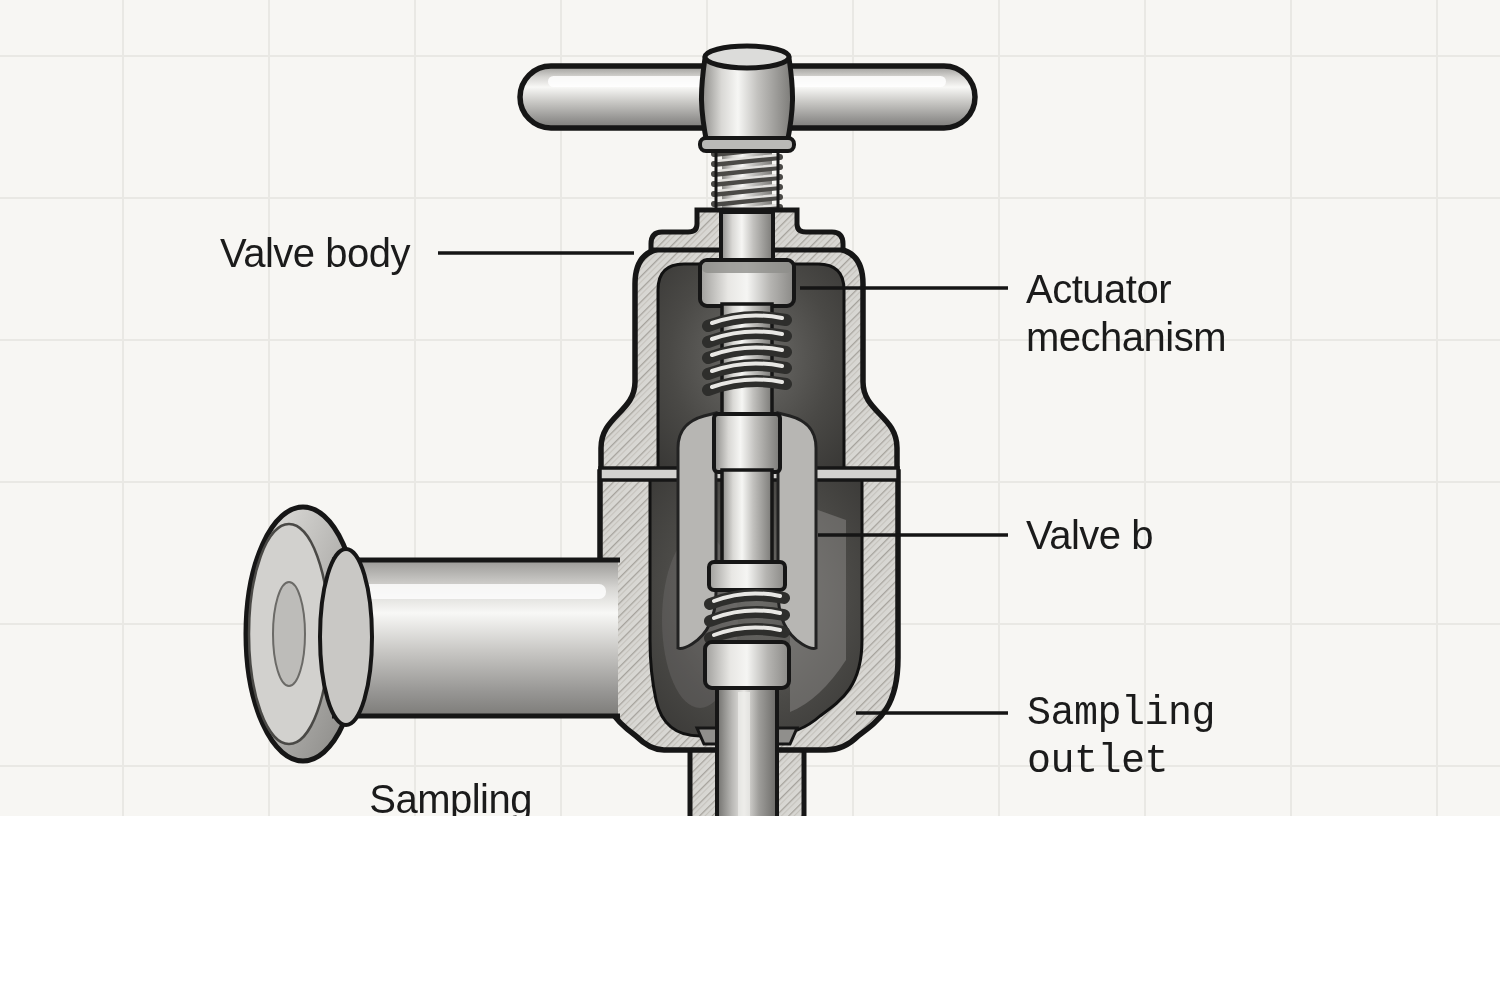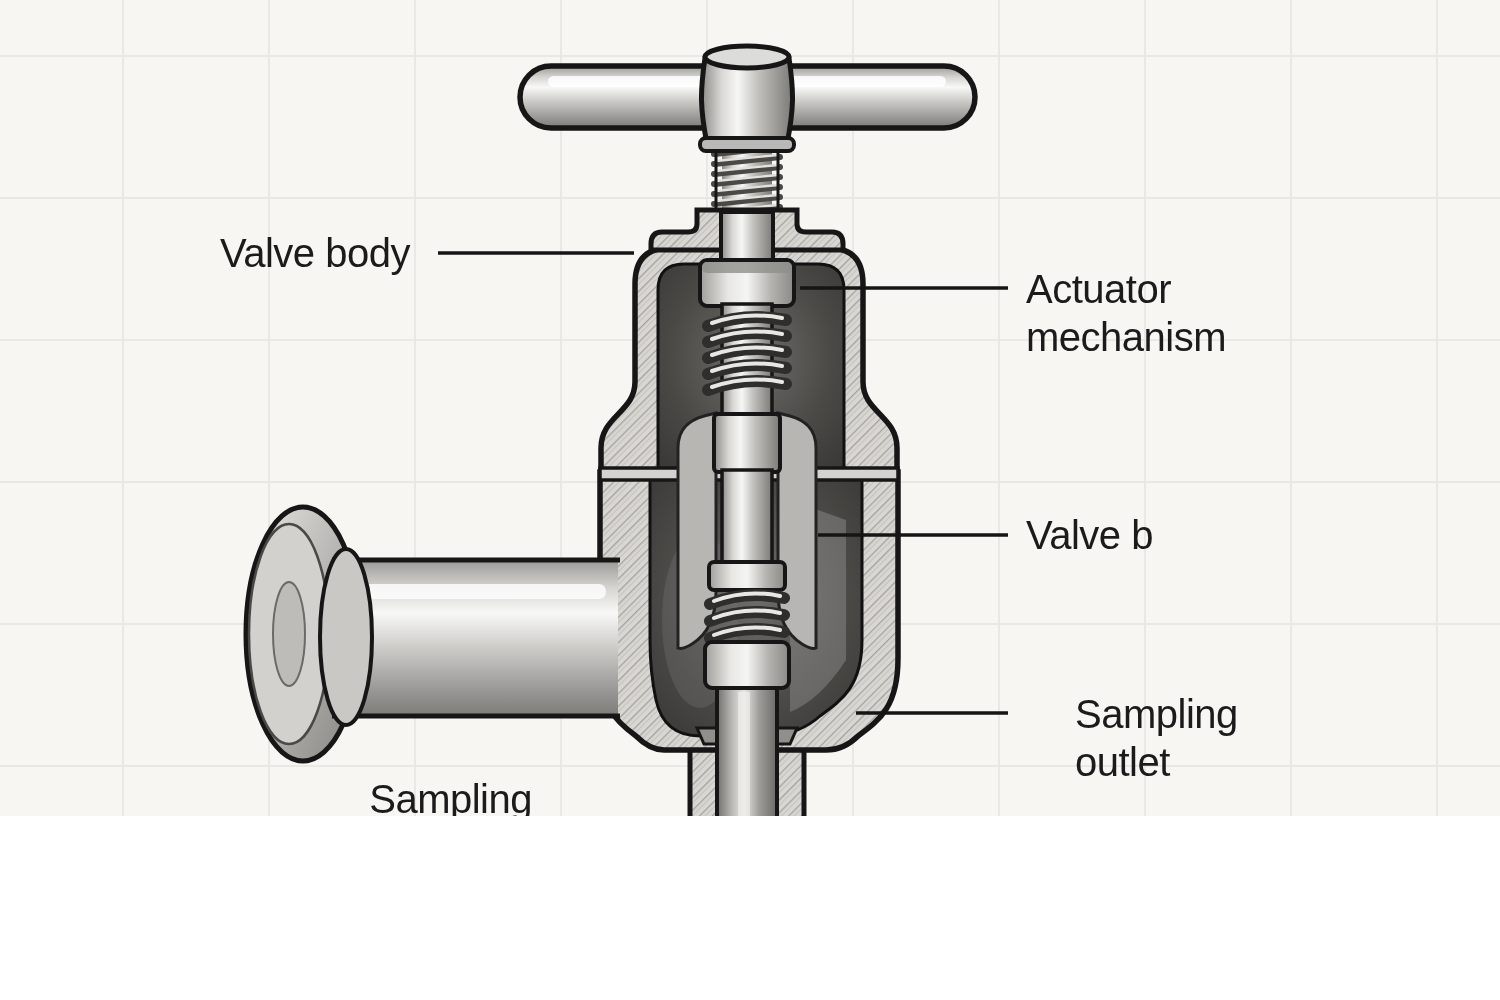--- a/index.html
+++ b/index.html
@@ -20,21 +20,21 @@
     position:absolute;
     color:#1b1b1b;
     font-size:40px;
     font-weight:500;
     line-height:48px;
     letter-spacing:-0.5px;
   }
   .lbl-valve-body{left:220px;top:229px;white-space:nowrap;}
   .lbl-actuator{left:1026px;top:265px;width:245px;}
   .lbl-valve-b{left:1026px;top:511px;white-space:nowrap;}
-  .lbl-sampling-outlet{left:1075px;top:690px;width:205px;}
+  .lbl-sampling-outlet{left:1027px;top:690px;width:205px;font-family:Liberation Mono, monospace;}
   .lbl-sampling-connection{left:292px;top:775px;width:240px;text-align:right;}
 </style>
 </head>
 <body>
 
 <div class="stage">
 
 <svg width="1500" height="1000" viewBox="0 0 1500 1000">
   <defs>
     <pattern id="hatch" width="9" height="9" patternTransform="rotate(45)" patternUnits="userSpaceOnUse">

